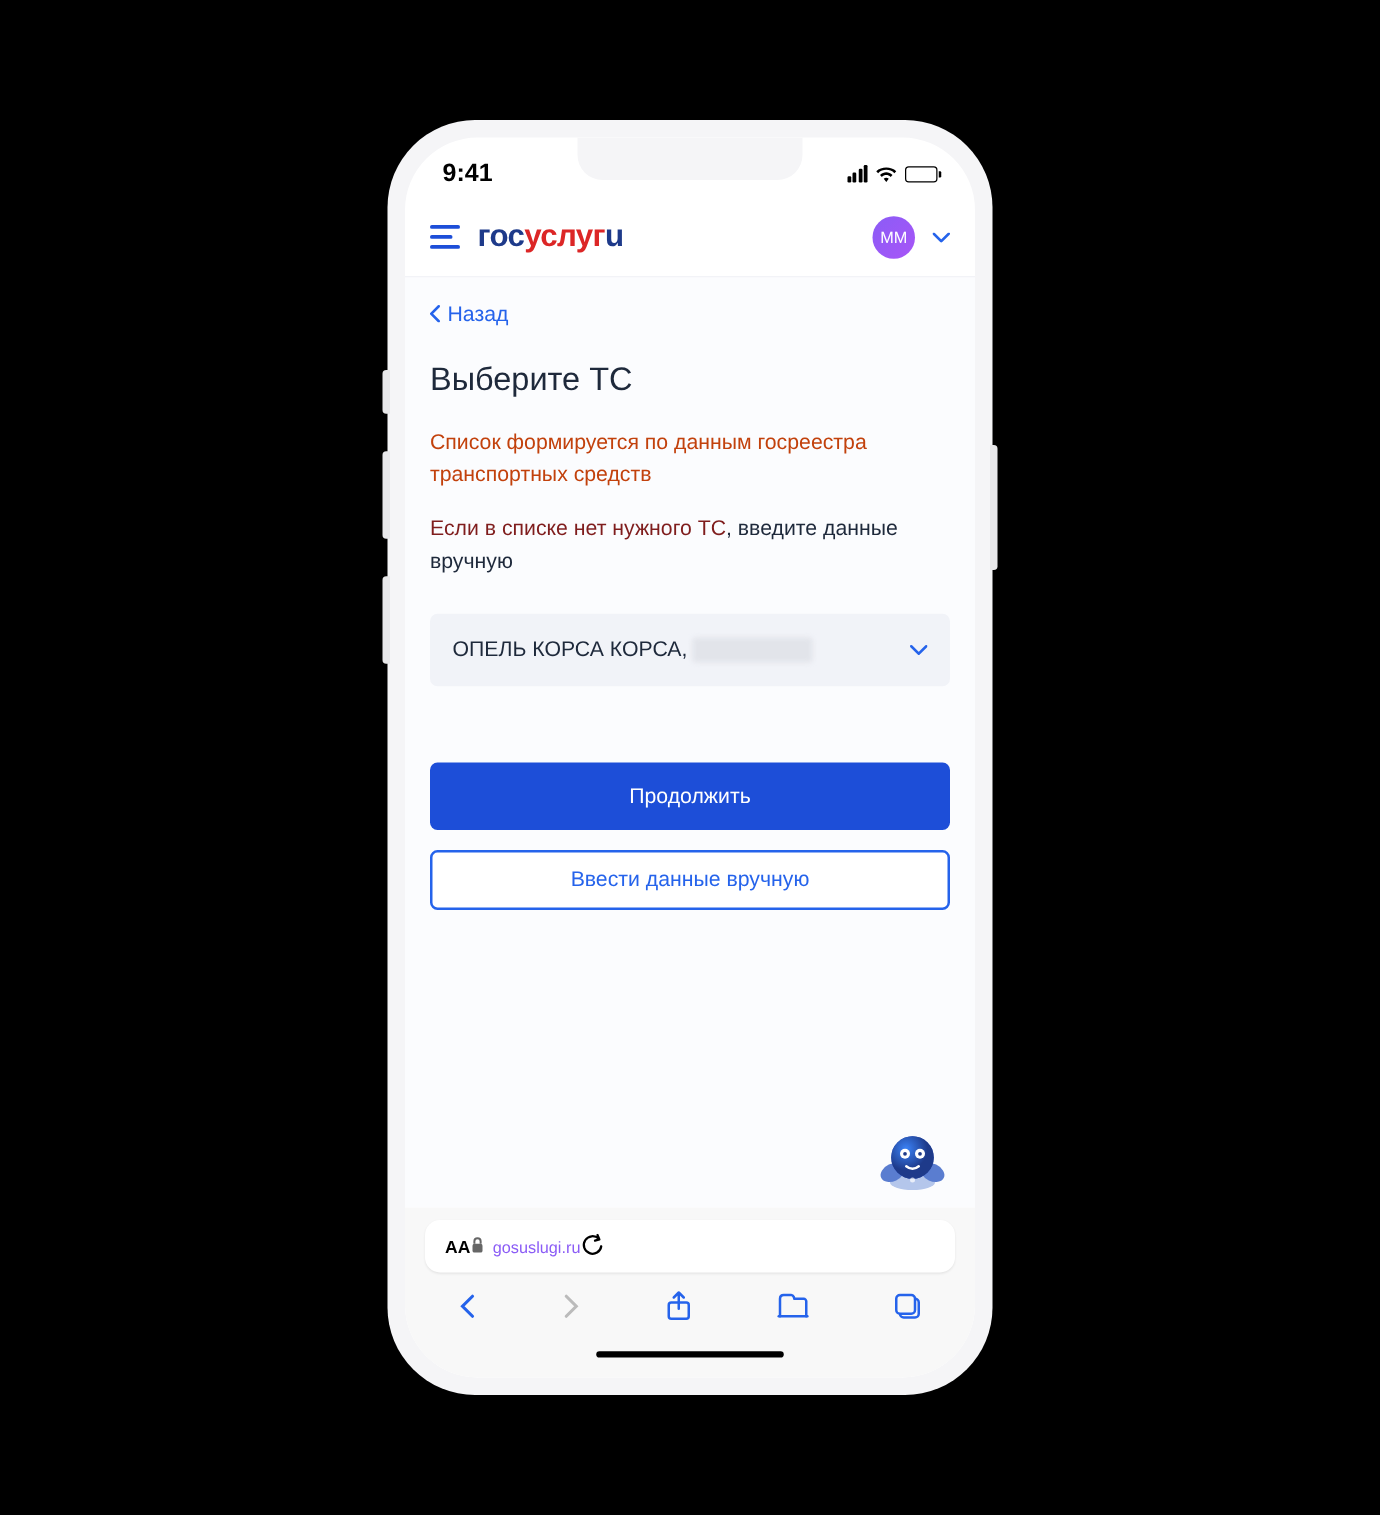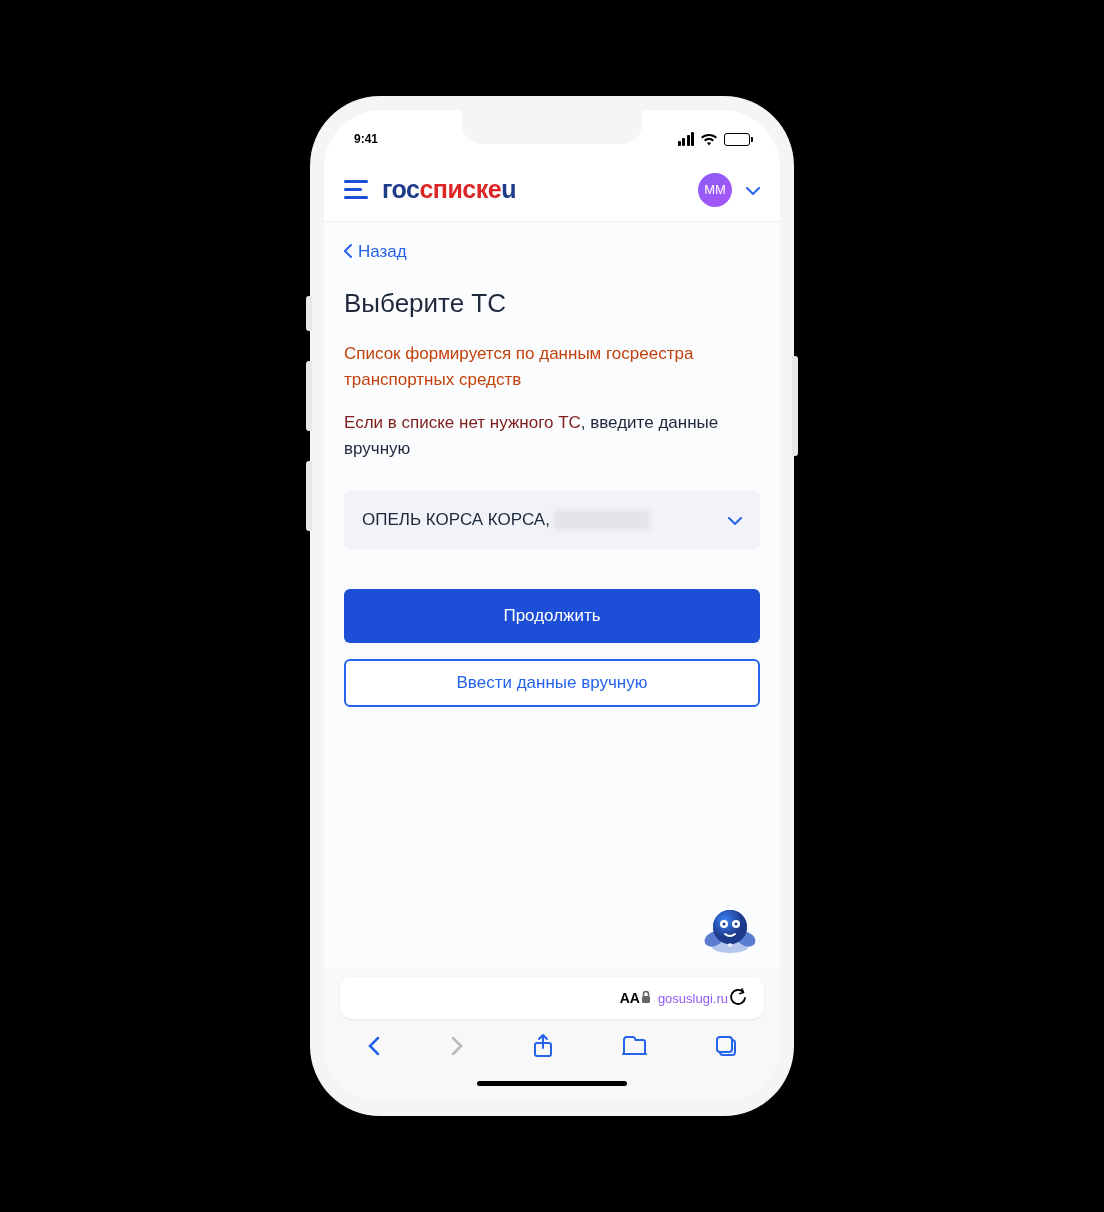--- a/index.html
+++ b/index.html
@@ -69,21 +69,21 @@
     z-index: 10;
   }
   .status-bar {
     height: 48px;
     display: flex;
     align-items: center;
     justify-content: space-between;
     padding: 0 30px;
     padding-top: 10px;
     font-weight: 600;
-    font-size: 12px;
+    font-size: 20px;
   }
   .status-right {
     display: flex;
     align-items: center;
     gap: 6px;
   }
   .signal-bars { display: flex; align-items: flex-end; gap: 1.5px; }
   .signal-bars span { width: 3px; background: #000; border-radius: 1px; }
   .signal-bars span:nth-child(1){height:5px;}
   .signal-bars span:nth-child(2){height:8px;}
@@ -195,20 +195,21 @@
   .btn-primary {
     width: 100%;
     height: 54px;
     background: #1d4ed8;
     color: #fff;
     border: none;
     border-radius: 6px;
     font-size: 17px;
     margin-bottom: 16px;
     cursor: pointer;
+    margin-top: 21px;
   }
   .btn-secondary {
     width: 100%;
     height: 48px;
     background: #fff;
     color: #2563eb;
     border: 2px solid #2563eb;
     border-radius: 6px;
     font-size: 17px;
     cursor: pointer;
@@ -225,21 +226,21 @@
   .browser-bar {
     background: #f8f8f8;
     padding: 10px 16px 6px;
   }
   .url-bar {
     background: #fff;
     border-radius: 12px;
     height: 42px;
     display: flex;
     align-items: center;
-    justify-content: flex-end;
+    justify-content: flex-start;
     padding: 0 16px;
     box-shadow: 0 1px 2px rgba(0,0,0,0.08);
   }
   .url-left { font-size: 14px; font-weight:600; }
   .url-center { display:flex; align-items:center; gap:6px; font-size: 13px; color:#8b5cf6;}
   .url-right svg { display:block; }
   .toolbar {
     display: flex;
     justify-content: space-between;
     align-items: center;
@@ -288,21 +289,21 @@
       </div>
     </div>
 
     <div class="app-header">
       <div class="hamburger">
         <span></span>
             <span></span>
             <span></span>
       </div>
       <div class="logo">
-        <span class="p1">гос</span><span class="p2">списке</span><span class="p3">u</span>
+        <span class="p1">гос</span><span class="p2">услуг</span><span class="p3">u</span>
       </div>
       <div class="avatar">
         <span>ММ</span>
       </div>
       <span class="chevron-down">
         <svg width="14" height="8" viewBox="0 0 14 8">
               <path d="M1 1 L7 7 L13 1" stroke="#2563eb" stroke-width="2" fill="none" stroke-linecap="round"></path>
             </svg>
       </span>
     </div>

